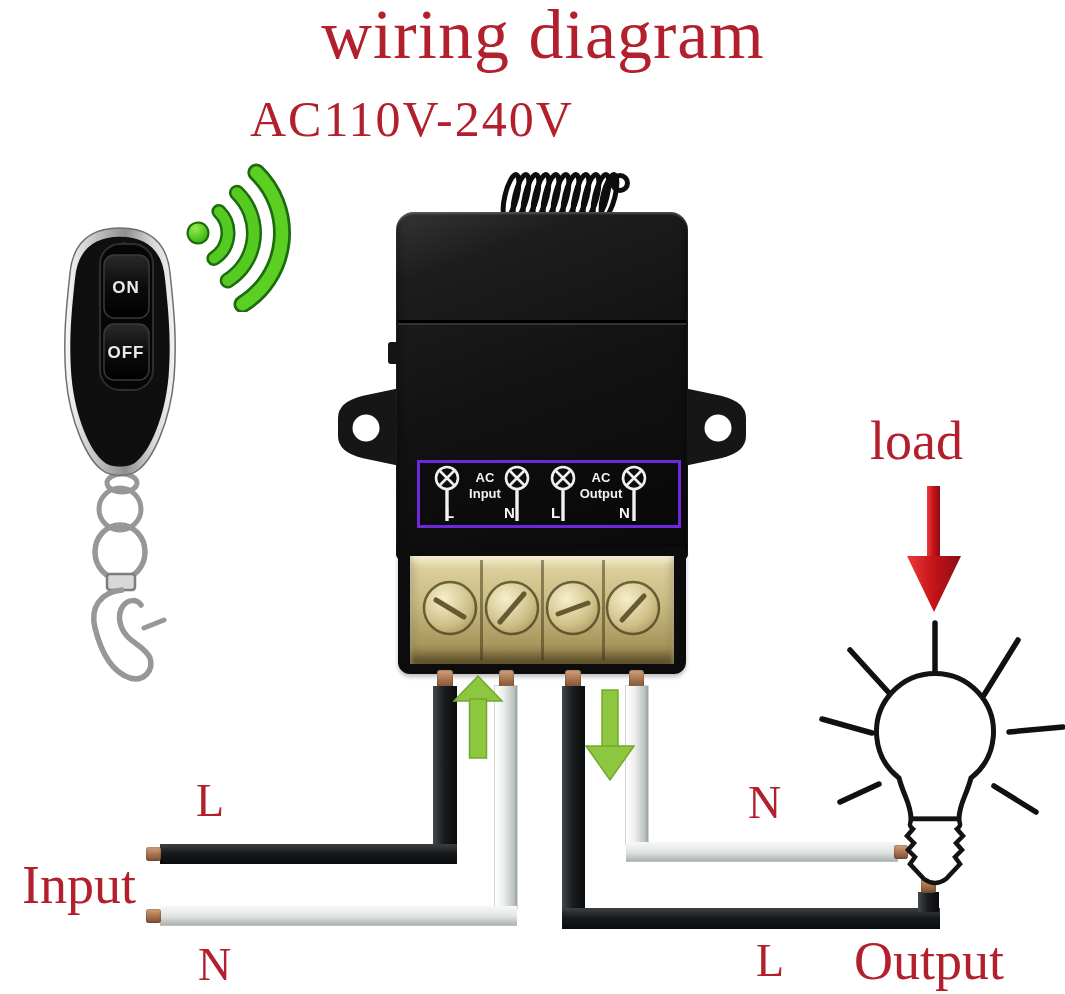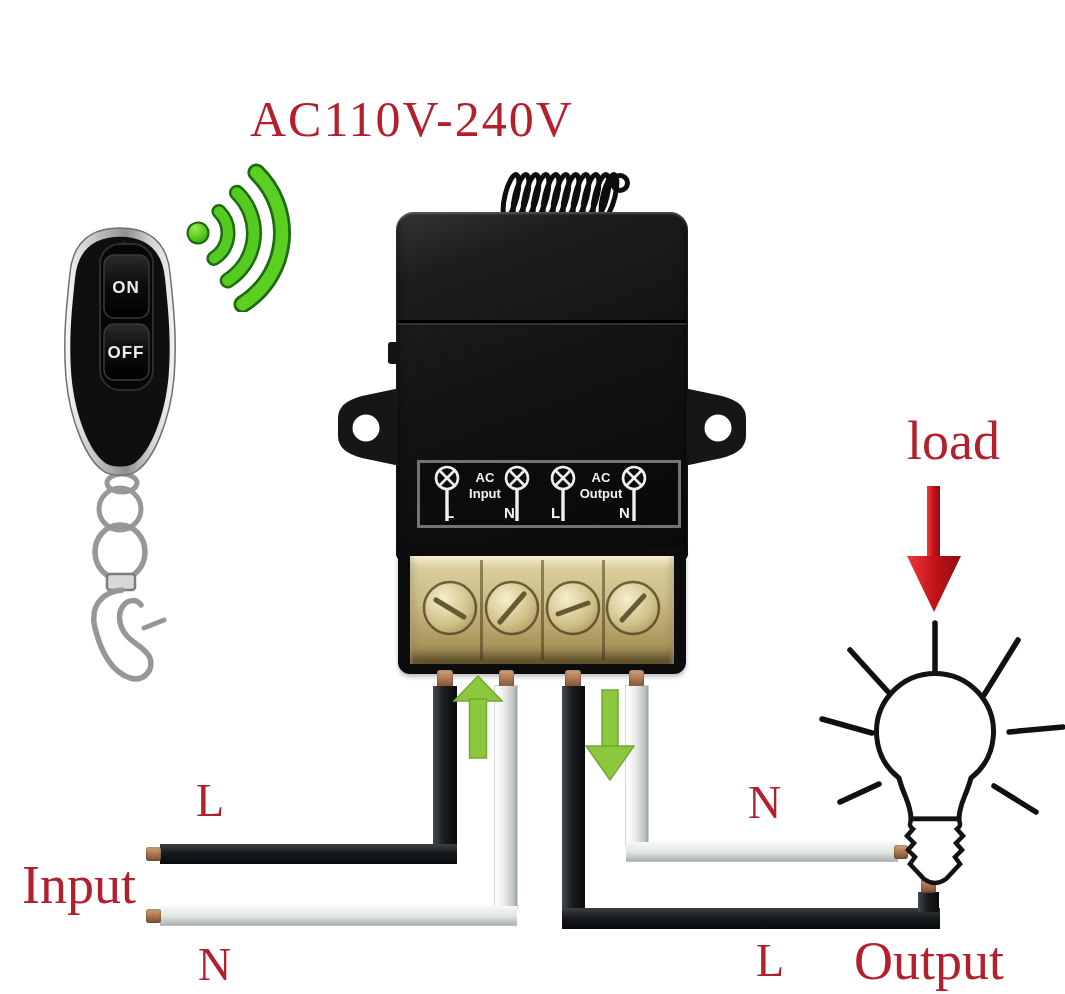--- a/index.html
+++ b/index.html
@@ -10,40 +10,40 @@
   }
   html,body{margin:0;padding:0;background:#ffffff;}
   #canvas{
     position:relative;width:1065px;height:994px;background:#ffffff;
     overflow:hidden;font-family:"Liberation Serif",serif;
   }
   .abs{position:absolute;}
   .red-text{color:var(--accent-red);font-family:"Liberation Serif",serif;line-height:1;}
   .title{left:233px;top:0px;width:620px;text-align:center;font-size:70px;letter-spacing:1px;}
   .subtitle{left:250px;top:94px;width:600px;text-align:left;font-size:50px;letter-spacing:2px;}
-  .lbl-load{left:870px;top:414px;width:130px;text-align:right;font-size:54px;}
+  .lbl-load{left:870px;top:414px;width:130px;text-align:left;font-size:54px;}
   .lbl-input-l{left:196px;top:778px;font-size:46px;}
   .lbl-input{left:4px;top:858px;width:150px;text-align:center;font-size:54px;}
   .lbl-input-n{left:198px;top:942px;font-size:46px;}
   .lbl-output-n{left:748px;top:780px;font-size:46px;}
   .lbl-output-l{left:756px;top:938px;font-size:46px;}
   .lbl-output{left:845px;top:934px;width:168px;text-align:center;font-size:54px;}
 
   
   .module-box{
     left:396px;top:212px;width:292px;height:348px;
     background:linear-gradient(160deg,#343434 0%,#1d1d1d 16%,#121212 50%,#0a0a0a 100%);
     border-radius:18px 18px 6px 6px;
     box-shadow:inset 0 2px 2px rgba(255,255,255,.22), inset 0 -5px 10px rgba(0,0,0,.7);
   }
   .seam-dark{position:absolute;left:2px;right:2px;height:3px;background:#000;}
   .seam-light{position:absolute;left:2px;right:2px;height:2px;background:#3a3a3a;opacity:.8;}
   .side-latch{left:388px;top:342px;width:9px;height:22px;background:#141414;border-radius:3px 0 0 3px;}
   .panel{
-    left:417px;top:460px;width:264px;height:68px;border:3px solid #737373;
+    left:417px;top:460px;width:264px;height:68px;border:3px solid #6d28d9;
     box-sizing:border-box;background:rgba(0,0,0,.2);padding-left:44px;
   }
   .panel-text{position:absolute;top:7px;width:60px;text-align:center;color:#f2f2f2;
     font-family:"Liberation Sans",sans-serif;font-size:13px;font-weight:bold;line-height:1.2;}
   .panel-letter{position:absolute;top:41px;color:#f5f5f5;font-family:"Liberation Sans",sans-serif;
     font-size:15px;font-weight:bold;}
   .terminal-frame{
     left:398px;top:546px;width:288px;height:128px;background:#0c0c0c;
     border-radius:4px 4px 12px 12px;box-shadow:0 3px 4px rgba(0,0,0,.25);
   }
@@ -59,20 +59,21 @@
   .wire-black-h{background:linear-gradient(180deg,#3a4044 0%,#16181b 50%,#0a0b0c 100%);}
   .wire-white-v{background:linear-gradient(90deg,#ffffff 0%,#eceeec 40%,#bcc2be 85%,#9aa09d 100%);box-shadow:0 0 0 1px rgba(130,136,132,.35);}
   .wire-white-h{background:linear-gradient(180deg,#f7f9f7 0%,#e0e4e0 55%,#adb3af 100%);box-shadow:0 1px 0 rgba(90,95,92,.4);}
   .copper{background:linear-gradient(180deg,#d2a47e 0%,#a5714b 55%,#7c4f33 100%);border-radius:3px;box-shadow:inset 0 0 2px rgba(0,0,0,.5);}
 </style>
 </head>
 <body>
 
 <div id="canvas">
 
+  <div class="abs red-text title">wiring diagram</div>
   <div class="abs red-text subtitle">AC110V-240V</div>
 
   <svg class="abs" style="left:40px;top:218px;" width="160" height="480" viewBox="0 0 160 480">
     <defs>
       <linearGradient id="chrome" x1="0" y1="0" x2="1" y2="0">
         <stop offset="0" stop-color="#fafafa"></stop>
           <stop offset=".25" stop-color="#c9c9c9"></stop>
         <stop offset=".55" stop-color="#8f8f8f"></stop>
           <stop offset=".8" stop-color="#d8d8d8"></stop>
         <stop offset="1" stop-color="#f2f2f2"></stop>

